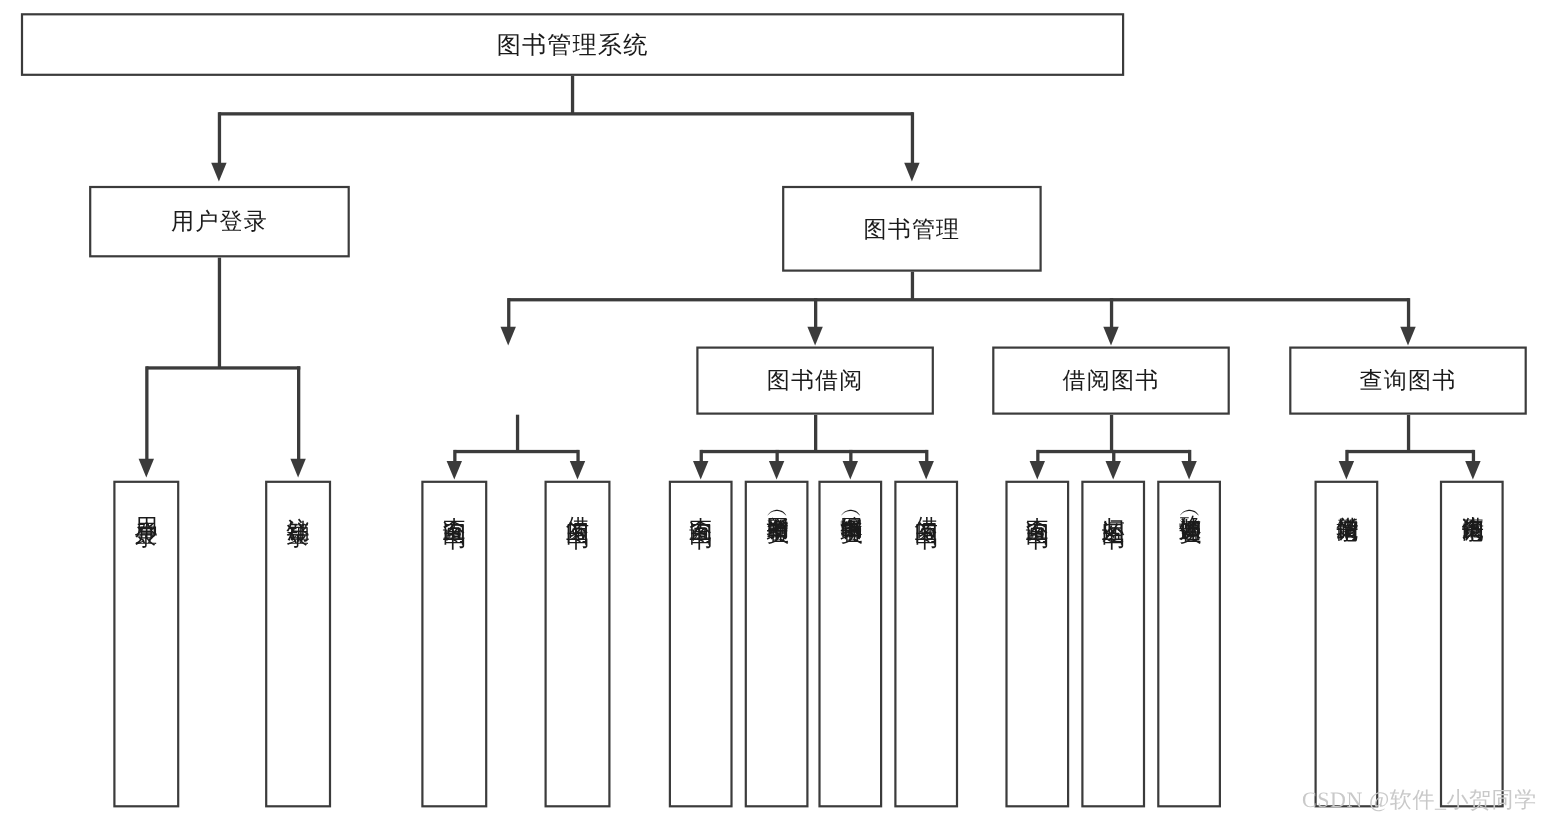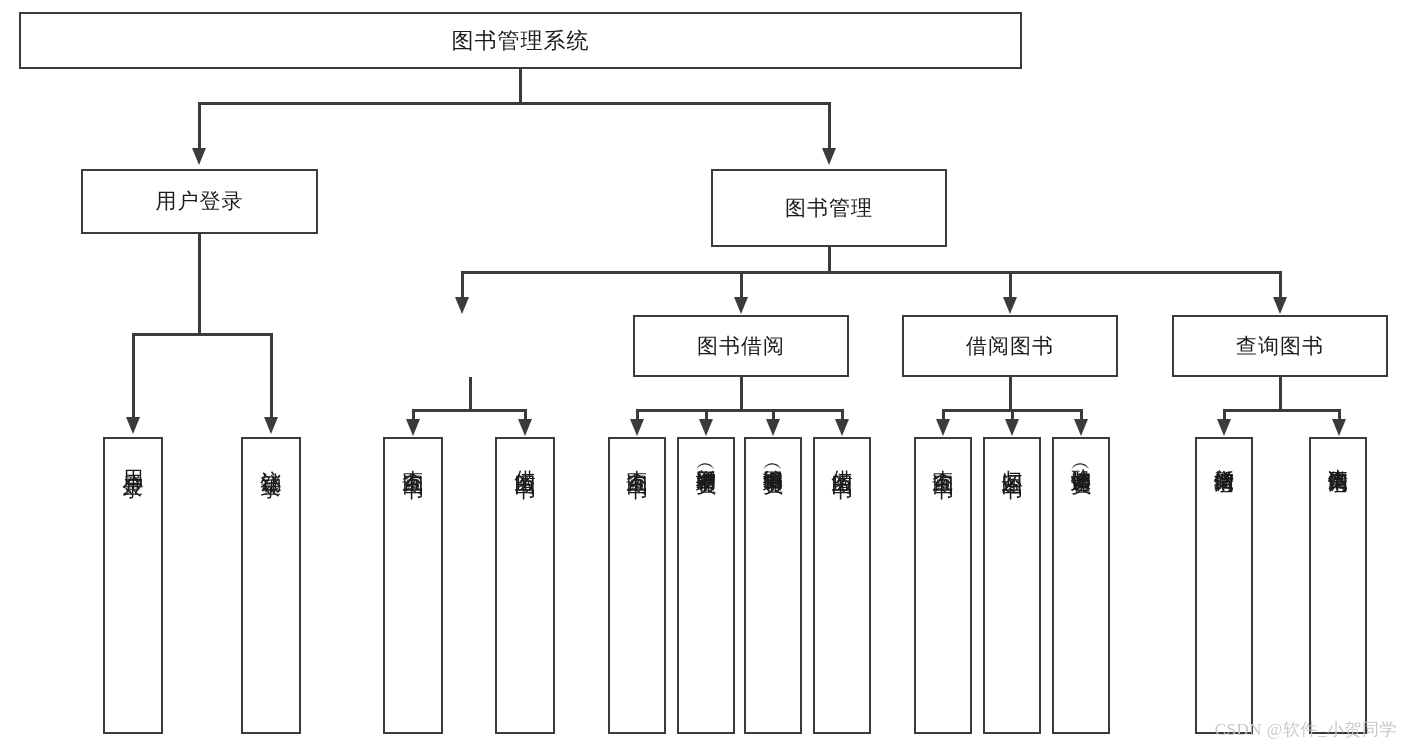--- a/index.html
+++ b/index.html
@@ -62,21 +62,21 @@
     width:0;height:0;
     border-left:7px solid transparent;
     border-right:7px solid transparent;
     border-top:17px solid #3b3b3b;
     z-index:2;
   }
   
   #watermark{
     position:absolute;
     right:8px;bottom:6px;
-    font-size:17px;
+    font-size:20px;
     color:#c9c9c9;
     letter-spacing:0.5px;
     z-index:9;
     white-space:nowrap;
     pointer-events:none;
   }
 </style>
 </head>
 <body>
 

